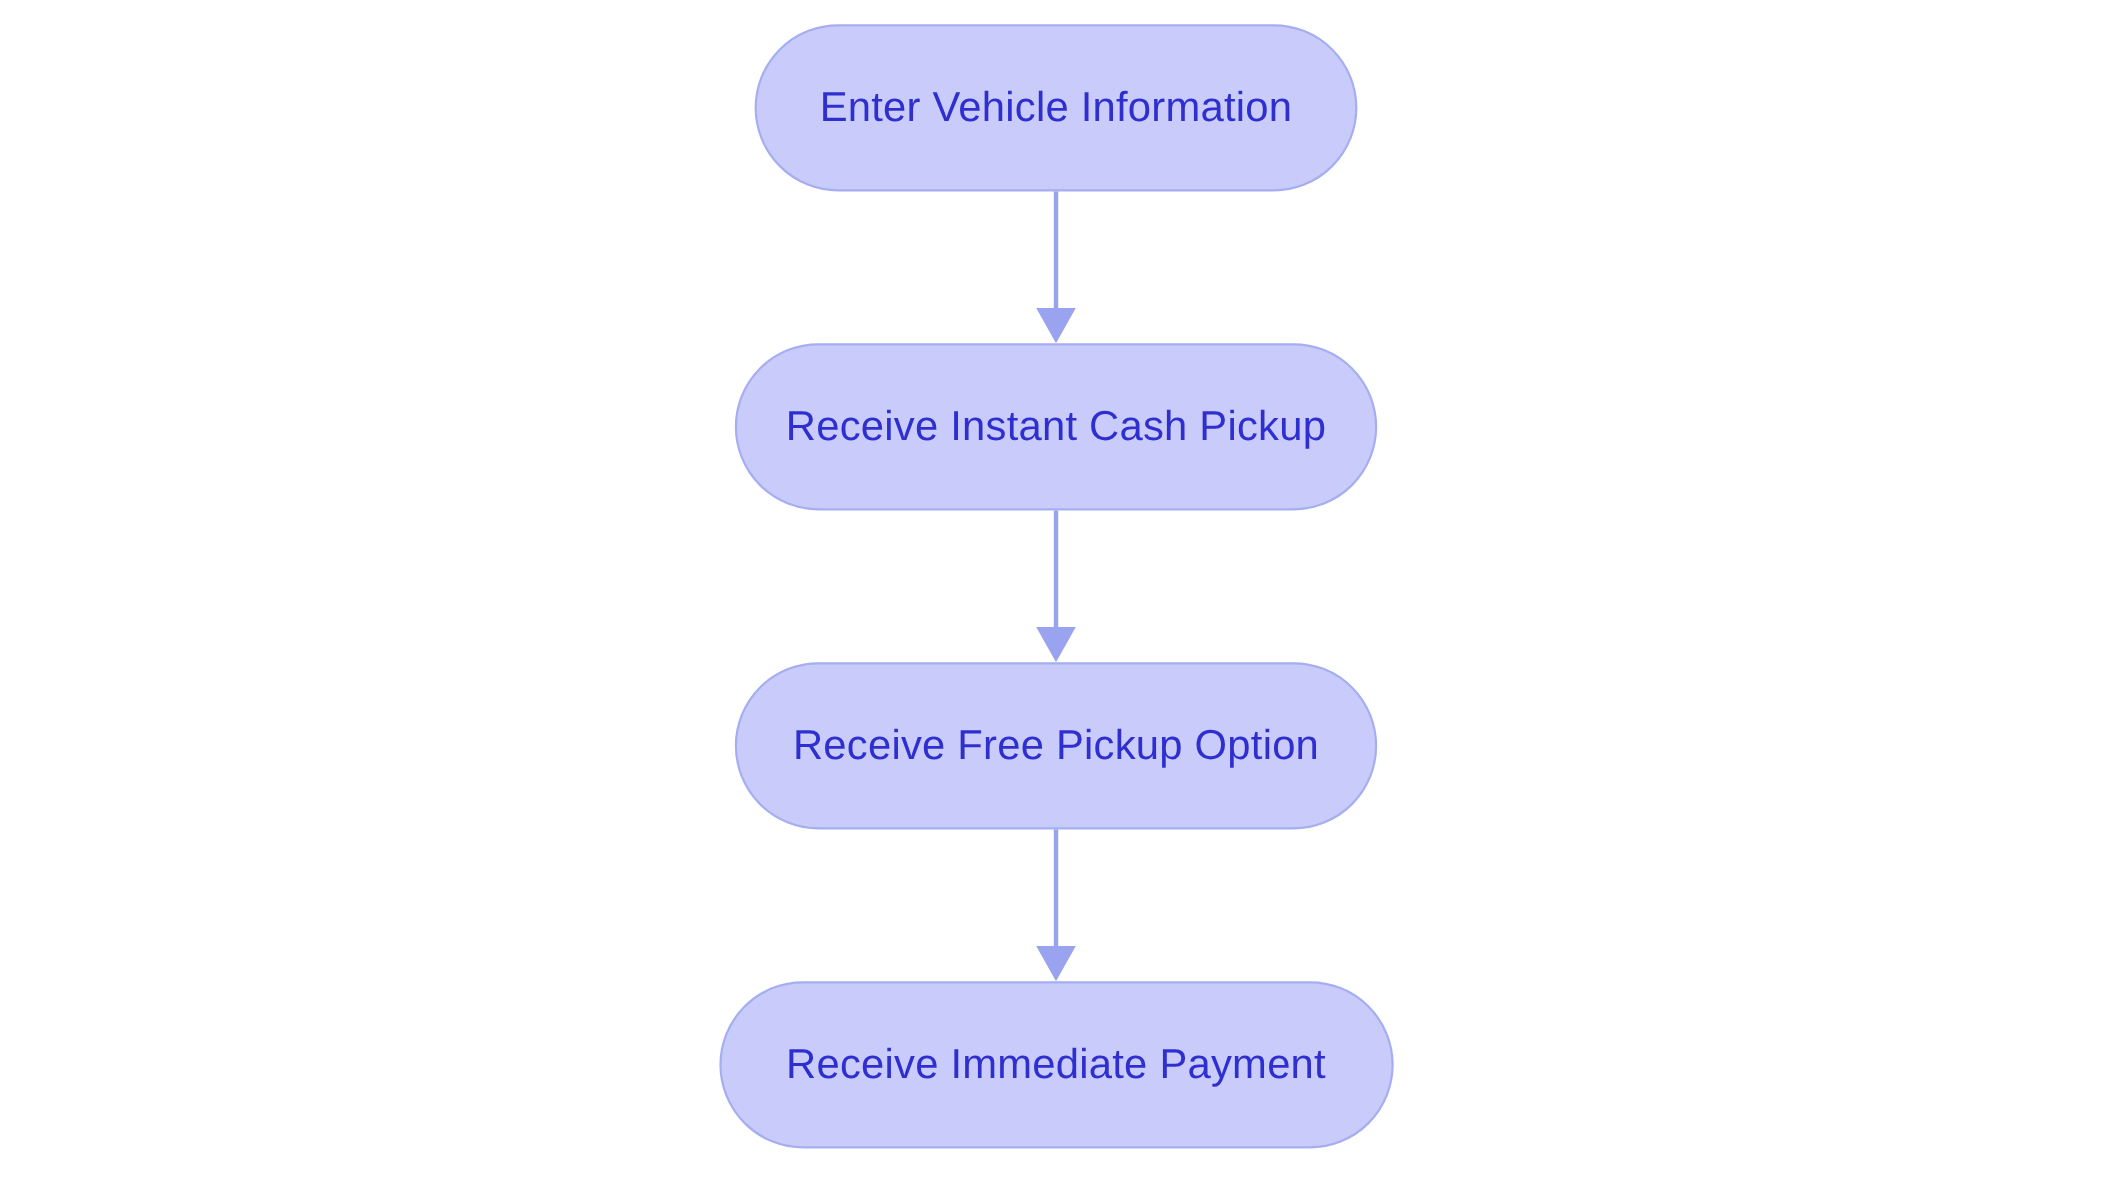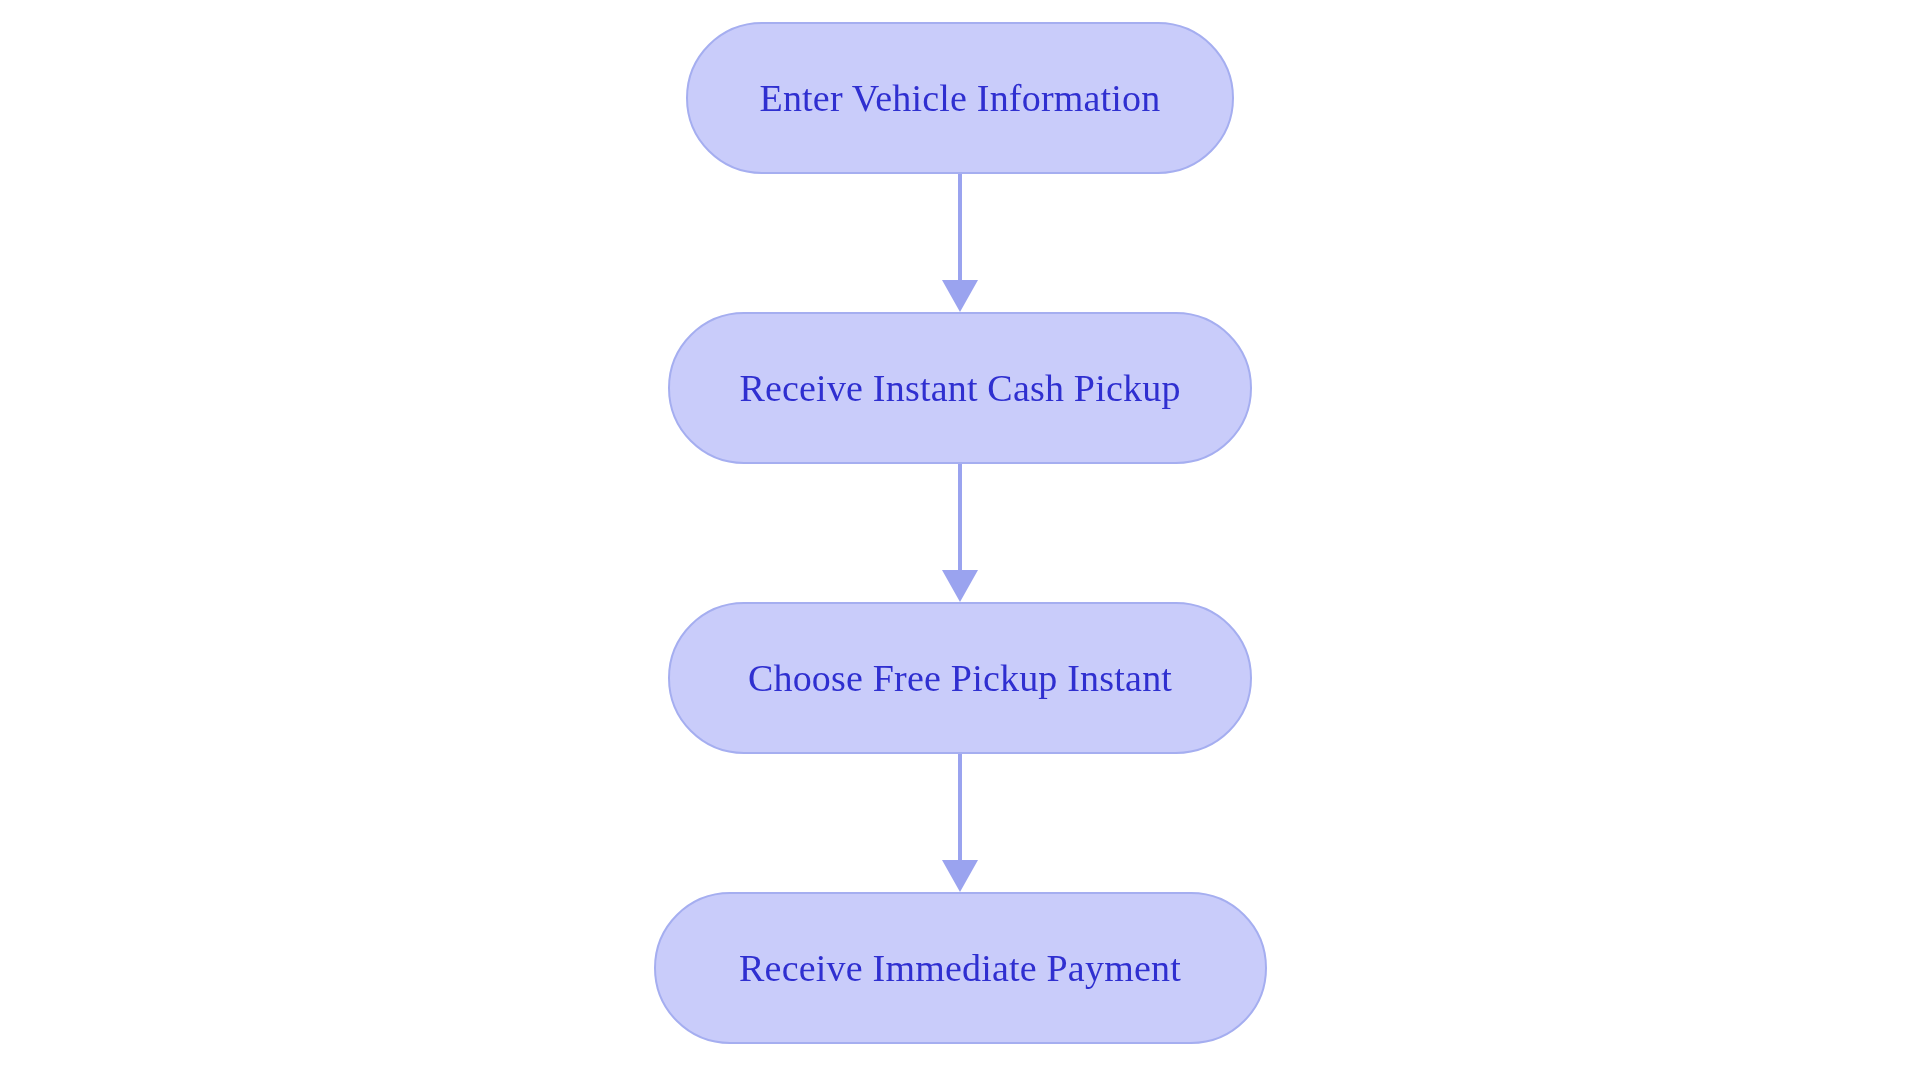--- a/index.html
+++ b/index.html
@@ -34,21 +34,21 @@
     background: #c9ccfa;
     border-radius: 80px;
     display: flex;
     align-items: center;
     justify-content: center;
     color: #2f2fd0;
     font-size: 38px;
     font-weight: 400;
     letter-spacing: 0.2px;
     white-space: nowrap;
-    font-family: Liberation Serif, serif;
+    font-family: Liberation Sans, sans-serif;
   }
   .node-0 { width: 548px; margin-top: 22px; }
   .node-1 { width: 584px; }
   .node-2 { width: 584px; }
   .node-3 { width: 613px; align-items: center; }
 
   .connector {
     width: 40px;
     height: 138px;
     display: flex;
@@ -87,21 +87,21 @@
     <div class="node node-1">
       <span>Receive Instant Cash Pickup</span>
     </div>
 
     <div class="connector">
       <div class="connector-line"></div>
       <div class="connector-head"></div>
     </div>
 
     <div class="node node-2">
-      <span>Choose Free Pickup Instant</span>
+      <span>Receive Free Pickup Option</span>
     </div>
 
     <div class="connector">
       <div class="connector-line"></div>
       <div class="connector-head"></div>
     </div>
 
     <div class="node node-3">
       <span>Receive Immediate Payment</span>
     </div>

